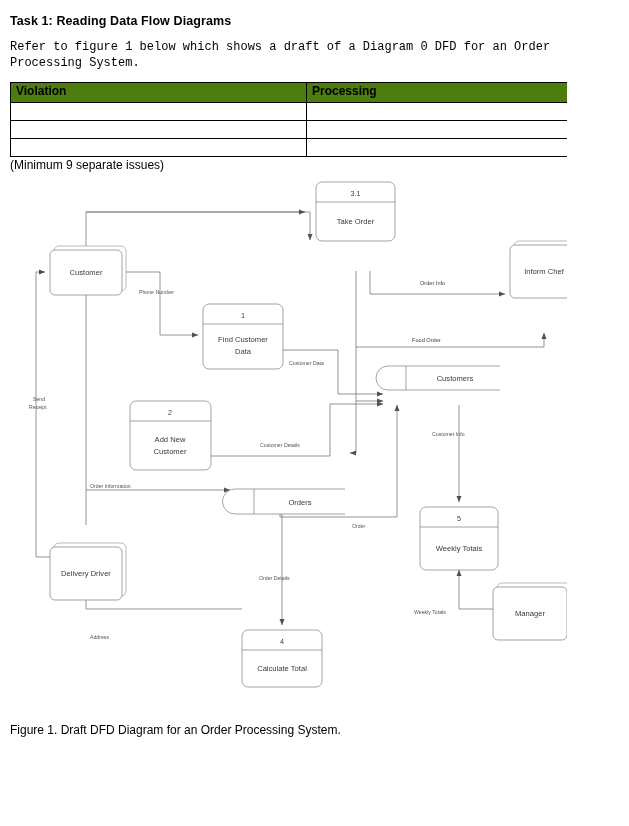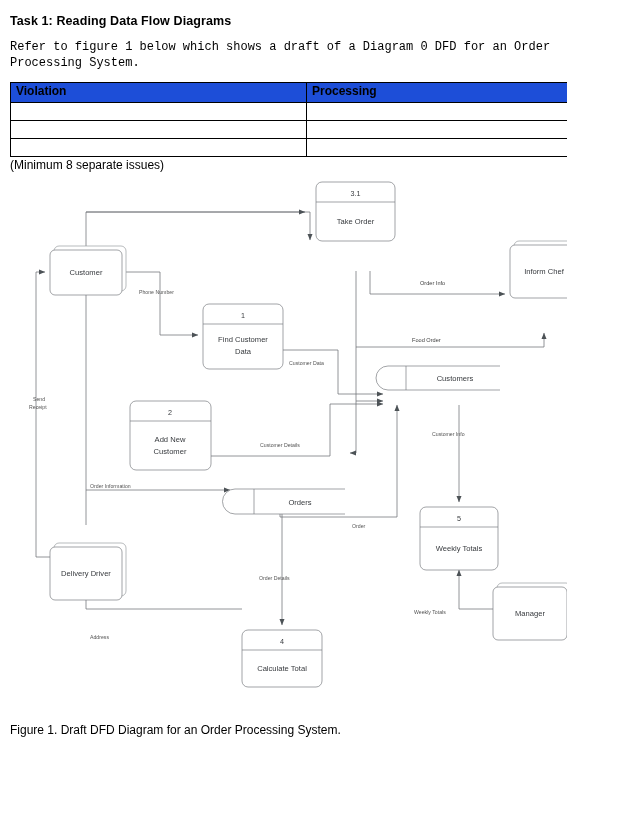--- a/index.html
+++ b/index.html
@@ -22,21 +22,21 @@
     table-layout:fixed;
   }
   table.viol th,table.viol td{
     border:1px solid #000000;
     padding:1px 5px;
     font-size:12px;
     text-align:left;
     vertical-align:top;
   }
   table.viol th{
-    background:#1d4ed8;font-weight:bold;height:17px;
+    background:#4d7c0f;font-weight:bold;height:17px;
   }
   table.viol td{height:15px;}
   col.c1{width:296px;}
   col.c2{width:301px;}
   p.minnote{font-size:12px;margin:1px 0 0 0;}
   .figure-wrap{position:relative;width:629px;height:545px;}
   .figcap{font-size:12px;margin:0;padding:6px 17px 0 10px;}
   svg.dfd{display:block;}
   .lbl{font-size:5.6px;fill:#404040;font-family:"Liberation Sans",sans-serif;}
   .lbl-sm{font-size:5.2px;fill:#555555;font-family:"Liberation Sans",sans-serif;}
@@ -80,21 +80,21 @@
           <td></td>
           <td></td>
         </tr>
         <tr>
           <td></td>
           <td></td>
         </tr>
       </tbody>
     </table>
 
-    <p class="minnote">(Minimum 8 separate issues)</p>
+    <p class="minnote">(Minimum 9 separate issues)</p>
 
   </div>
 
   <div class="figure-wrap">
 
     <svg class="dfd" width="629" height="545" viewBox="0 0 629 545">
       <defs>
         <marker id="ah" markerWidth="7" markerHeight="7" refX="6.2" refY="2.6" orient="auto" markerUnits="userSpaceOnUse">
           <path d="M0,0 L6.4,2.6 L0,5.2 z" fill="#4c5256"></path>
         </marker>

